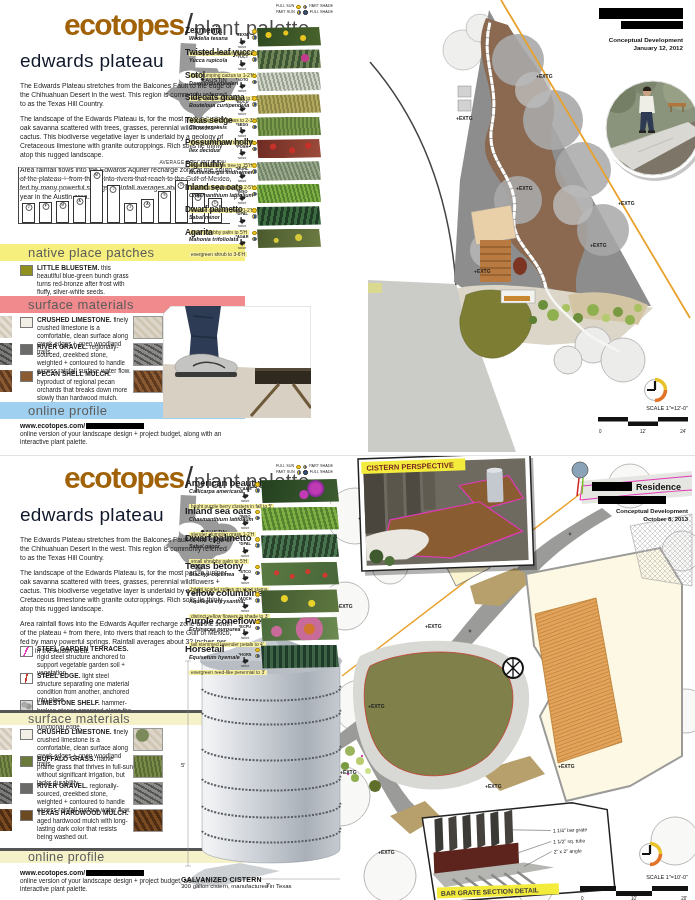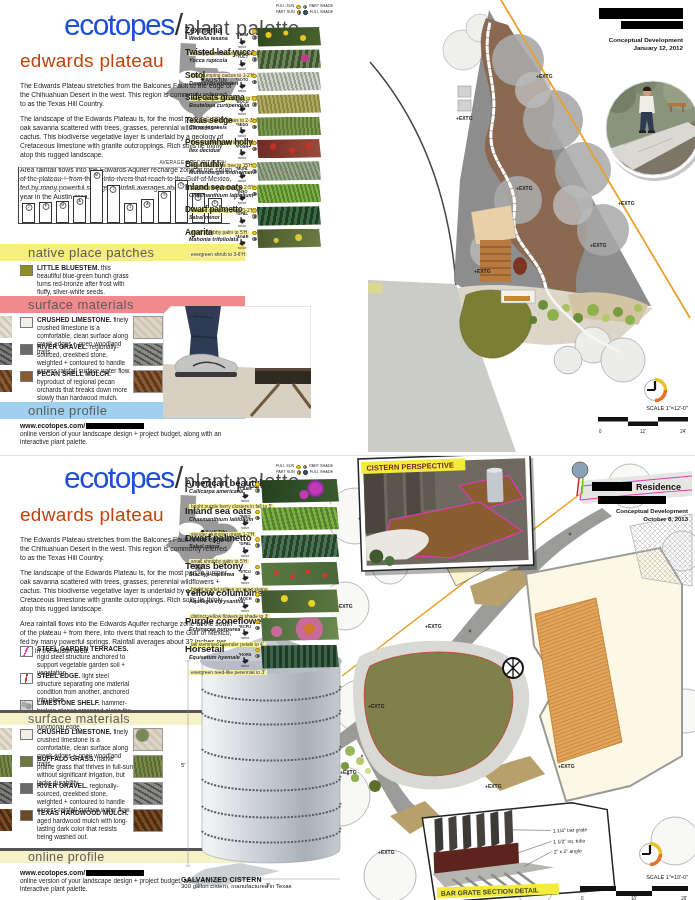--- a/index.html
+++ b/index.html
@@ -6,25 +6,25 @@
   .page{position:relative;width:695px;height:900px;background:#fff;overflow:hidden;
         font-family:"Liberation Sans",sans-serif;color:#222}
   .board{position:absolute;left:0;width:695px;background:#fff;overflow:hidden}
   #b1{top:0;height:455px}
   #b2{top:455px;height:445px;border-top:1px solid #e2e2e2}
   .abs{position:absolute}
   .z2{z-index:2}.z3{z-index:3}
   svg{font-family:"Liberation Sans",sans-serif}
 
   .brand-line{white-space:nowrap}
-  .brand{font-size:30px;font-weight:normal;letter-spacing:-1.5px;color:#1d4ed8}
+  .brand{font-size:30px;font-weight:bold;letter-spacing:-1.5px;color:#a16207}
   .brand-slash{font-size:30px;font-weight:200;color:#333;margin:0 1px}
   .brand-sub{font-size:20px;color:#4a4a4a;letter-spacing:0.5px}
 
-  .eptitle{font-size:19px;color:#c2410c;letter-spacing:0.3px}
+  .eptitle{font-size:19px;color:#0f172a;letter-spacing:0.3px}
   .para{font-size:6.8px;line-height:1.32;color:#1a1a1a;width:212px}
   .para p{margin:0 0 6px 0}
 
   .banner{height:17px;width:245px;display:flex;align-items:center;padding-left:28px;
           box-sizing:border-box;font-size:13px;color:#5c5c5c;letter-spacing:0.4px}
   .banner2{background:#f5f1c8;border-top:3px solid #555;height:15px;font-size:12.5px}
 
   .mat-list{width:148px}
   .mat-row{position:relative;width:148px;margin-bottom:2px}
   .mr25{height:25px}

